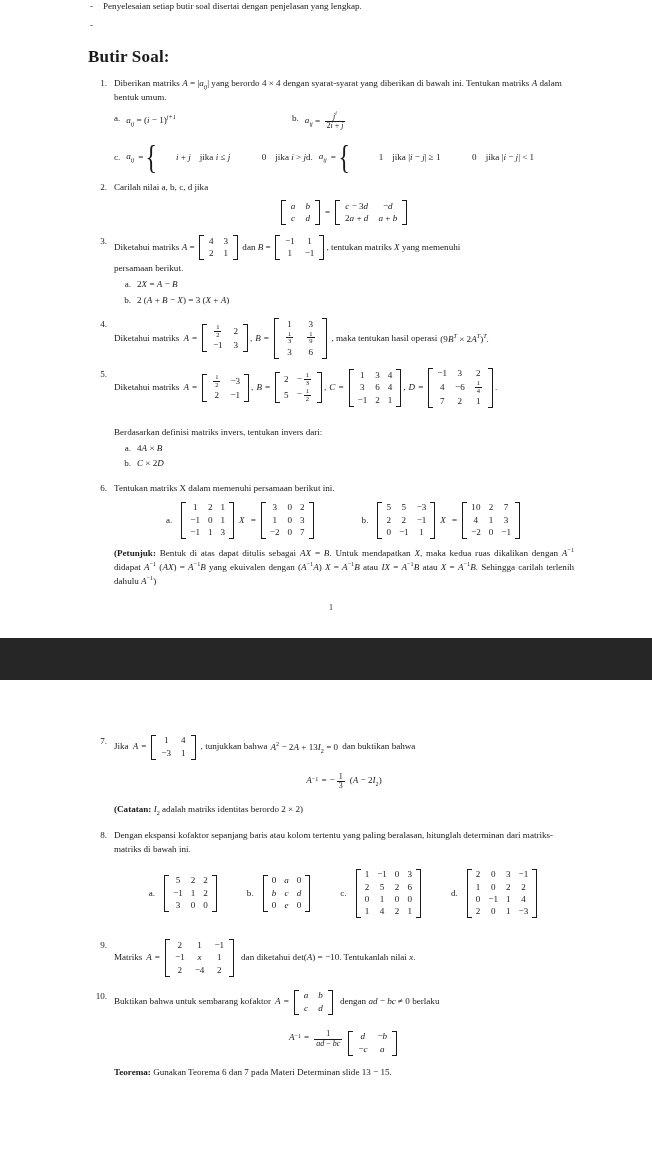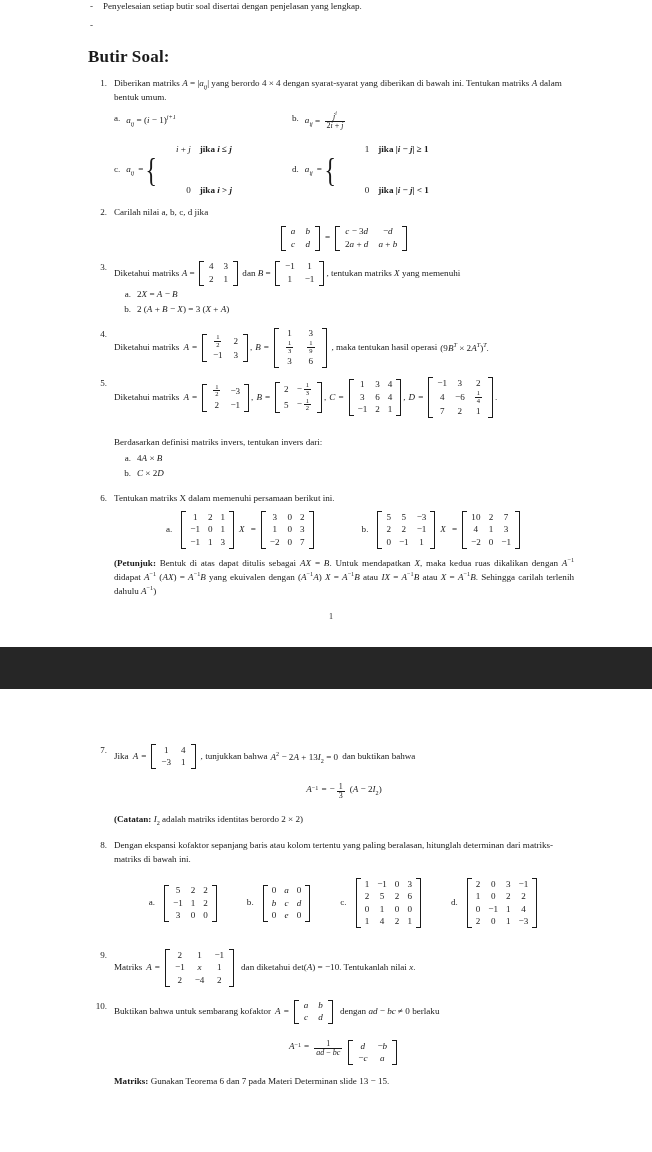--- a/index.html
+++ b/index.html
@@ -54,24 +54,24 @@
   .mat .brl{border-left:1.1px solid #1a1a1a;}
   .mat .brr{border-right:1.1px solid #1a1a1a;}
   .mat table{border-collapse:collapse;}
   .mat td{padding:0.5px 5px; text-align:center; font-size:9.1px; line-height:1.26; white-space:nowrap;}
   .mat.tight td{padding:0.5px 4px;}
 
   
   .pw{display:inline-flex; align-items:center; vertical-align:middle;}
   .pw .brace{font-size:34px; line-height:.85; font-family:"Liberation Serif",serif; margin-right:3px;
              transform:scaleX(.7); display:inline-block;}
-  .pw .cases{display:inline-flex; flex-direction:column; gap:27px;}
+  .pw .cases{display:inline-flex; flex-direction:row; gap:8px;}
   .pw .cs{display:flex; align-items:center; white-space:nowrap; font-size:9.1px;}
   .pw .cval{min-width:28px; text-align:right;}
-  .pw .ccond{padding-left:9px;font-weight:bold;}
+  .pw .ccond{padding-left:9px;}
 
   .para{font-size:9.1px; line-height:1.45; text-align:justify;}
   .pagenum{text-align:center; font-size:8px; margin-top:14px;}
 
   
   .band{background:#262626; width:652px; height:42px;}
   .gap-top{height:26px;}
   .gap-bot{height:55px;}
 
   .centered-eq{display:flex; justify-content:center; font-size:9.1px; margin:9px 0;}
@@ -244,20 +244,21 @@
                 <tr>
                   <td>1</td>
                   <td>−1</td>
                 </tr>
               </tbody>
             </table>
             <span class="br brr"></span>
       </span><span>, tentukan matriks</span>
       <span class="mi">X</span>
       <span>yang memenuhi</span>
+      <div style="margin-top:2px;">persamaan berikut.</div>
       <div class="sub">
         <span class="subnum">a.</span>
         <span class="subbody">2<span class="mi">X</span> = <span class="mi">A</span> − <span class="mi">B</span></span>
       </div>
       <div class="sub">
         <span class="subnum">b.</span>
         <span class="subbody">2 (<span class="mi">A</span> + <span class="mi">B</span> − <span class="mi">X</span>) = 3 (<span class="mi">X</span> + <span class="mi">A</span>)</span>
       </div>
     </div>
   </div>
@@ -809,20 +810,20 @@
                   <tr>
                     <td>−<span class="mi">c</span></td>
                     <td class="mi">a</td>
                   </tr>
                 </tbody>
               </table>
           <span class="br brr"></span>
         </span>
       </div>
       <div class="hint">
-        <span class="b">Matriks:</span>
+        <span class="b">Teorema:</span>
         <span>Gunakan Teorema 6 dan 7 pada Materi Determinan slide 13 − 15.</span>
       </div>
     </div>
   </div>
 
  </div>
 </div>
 
 </body></html>

